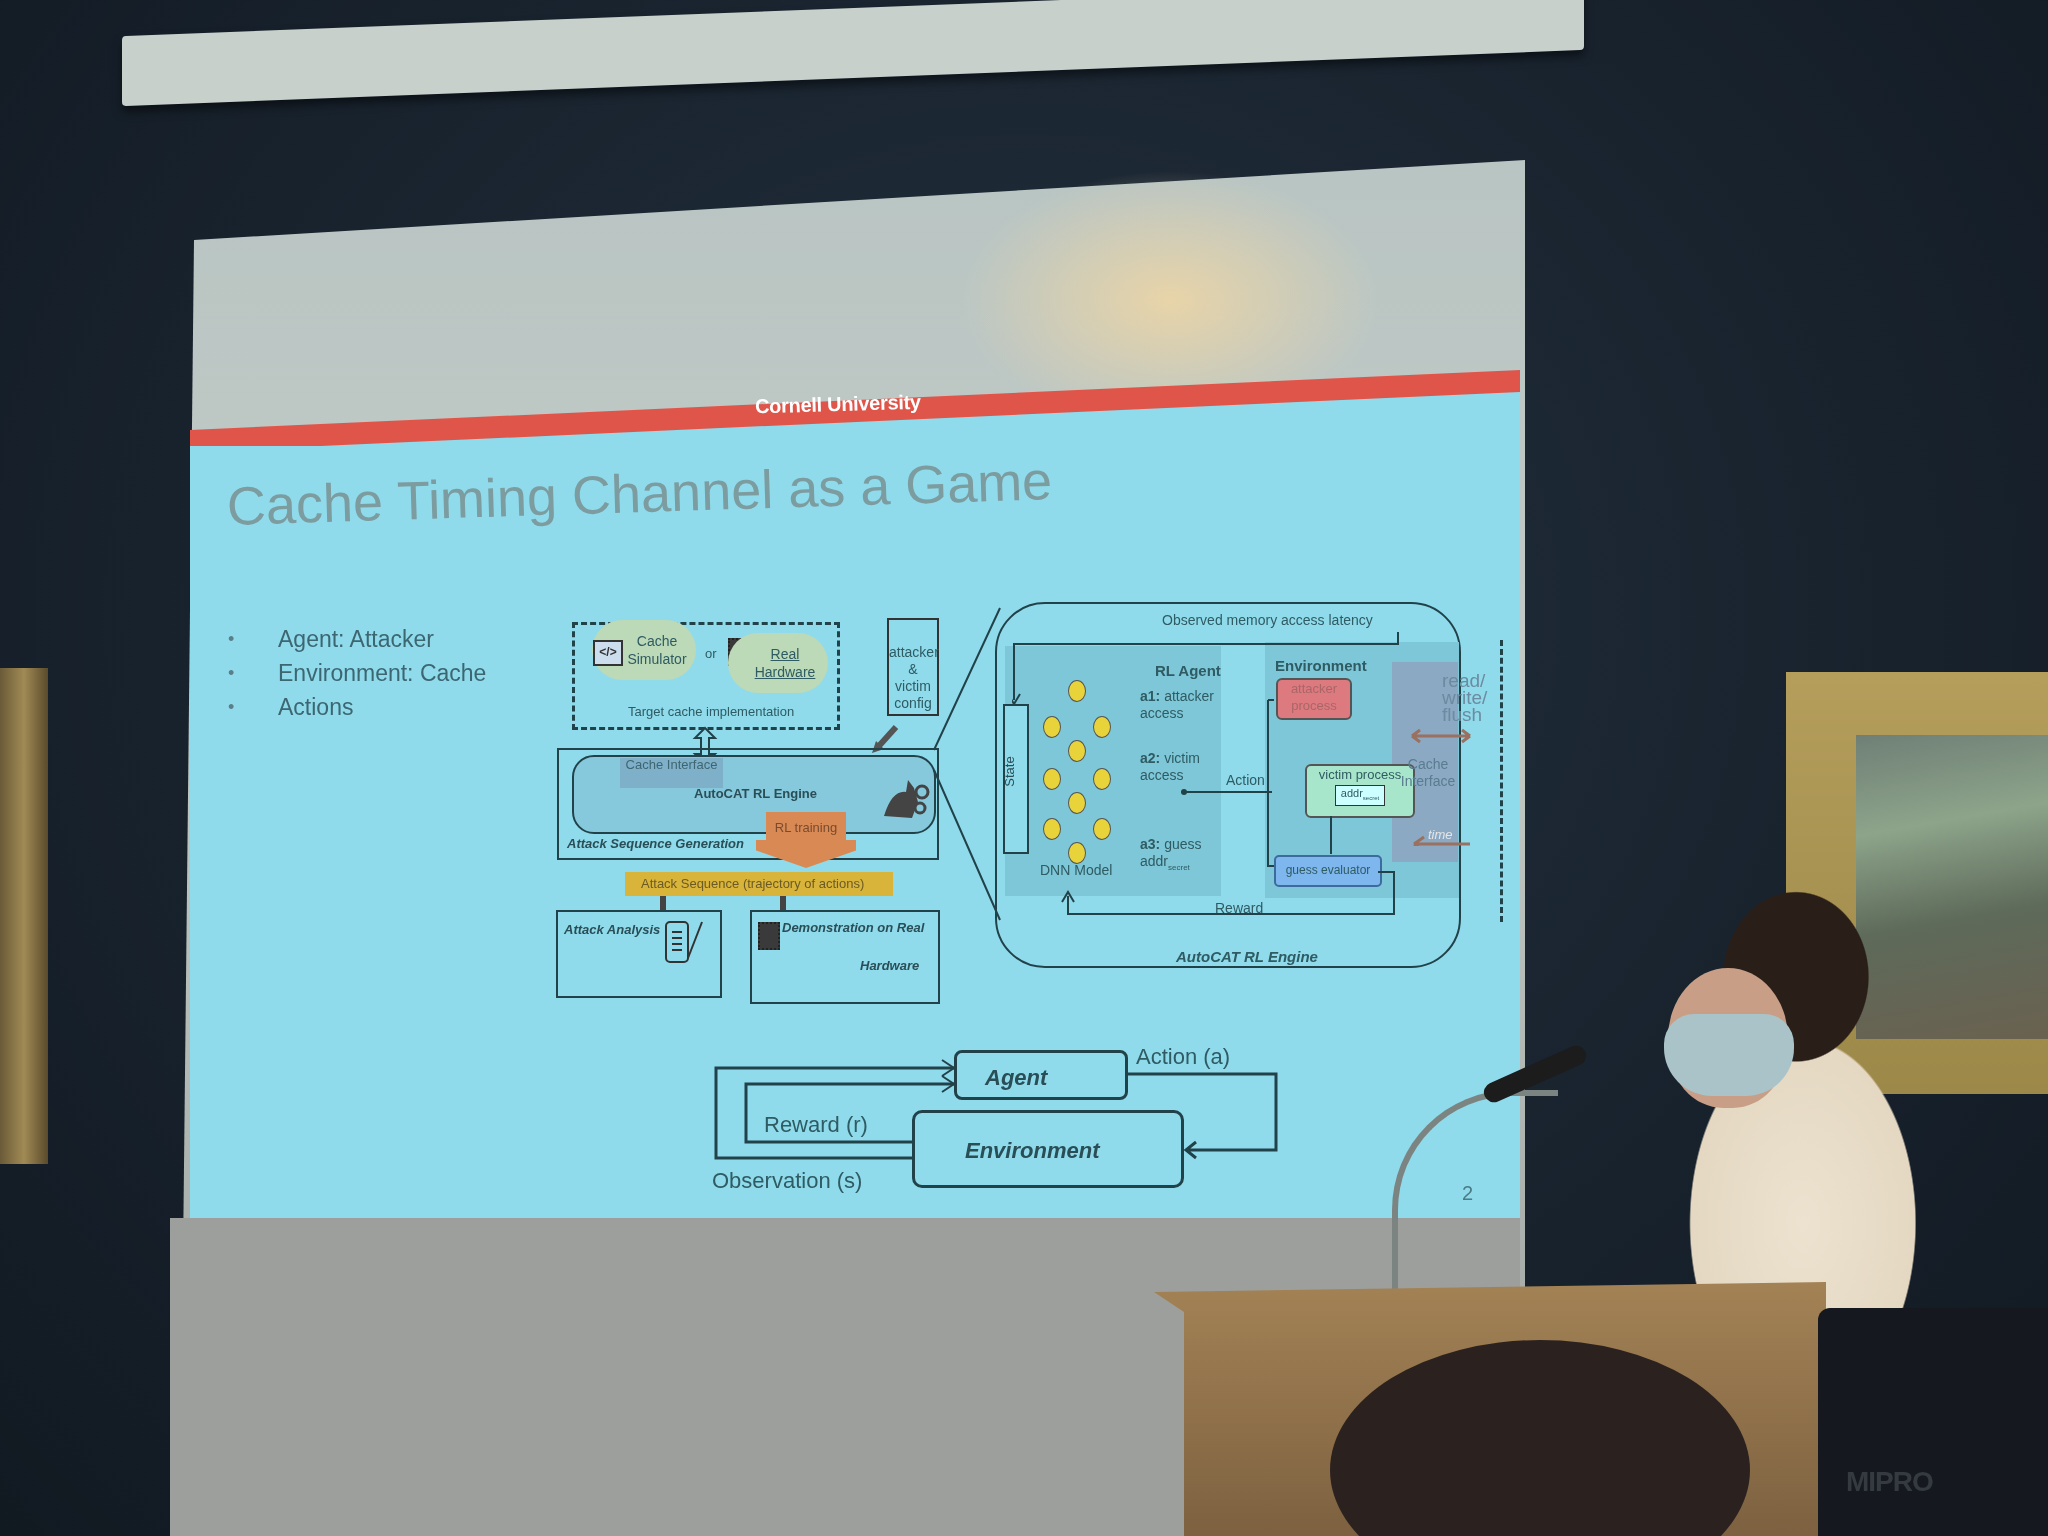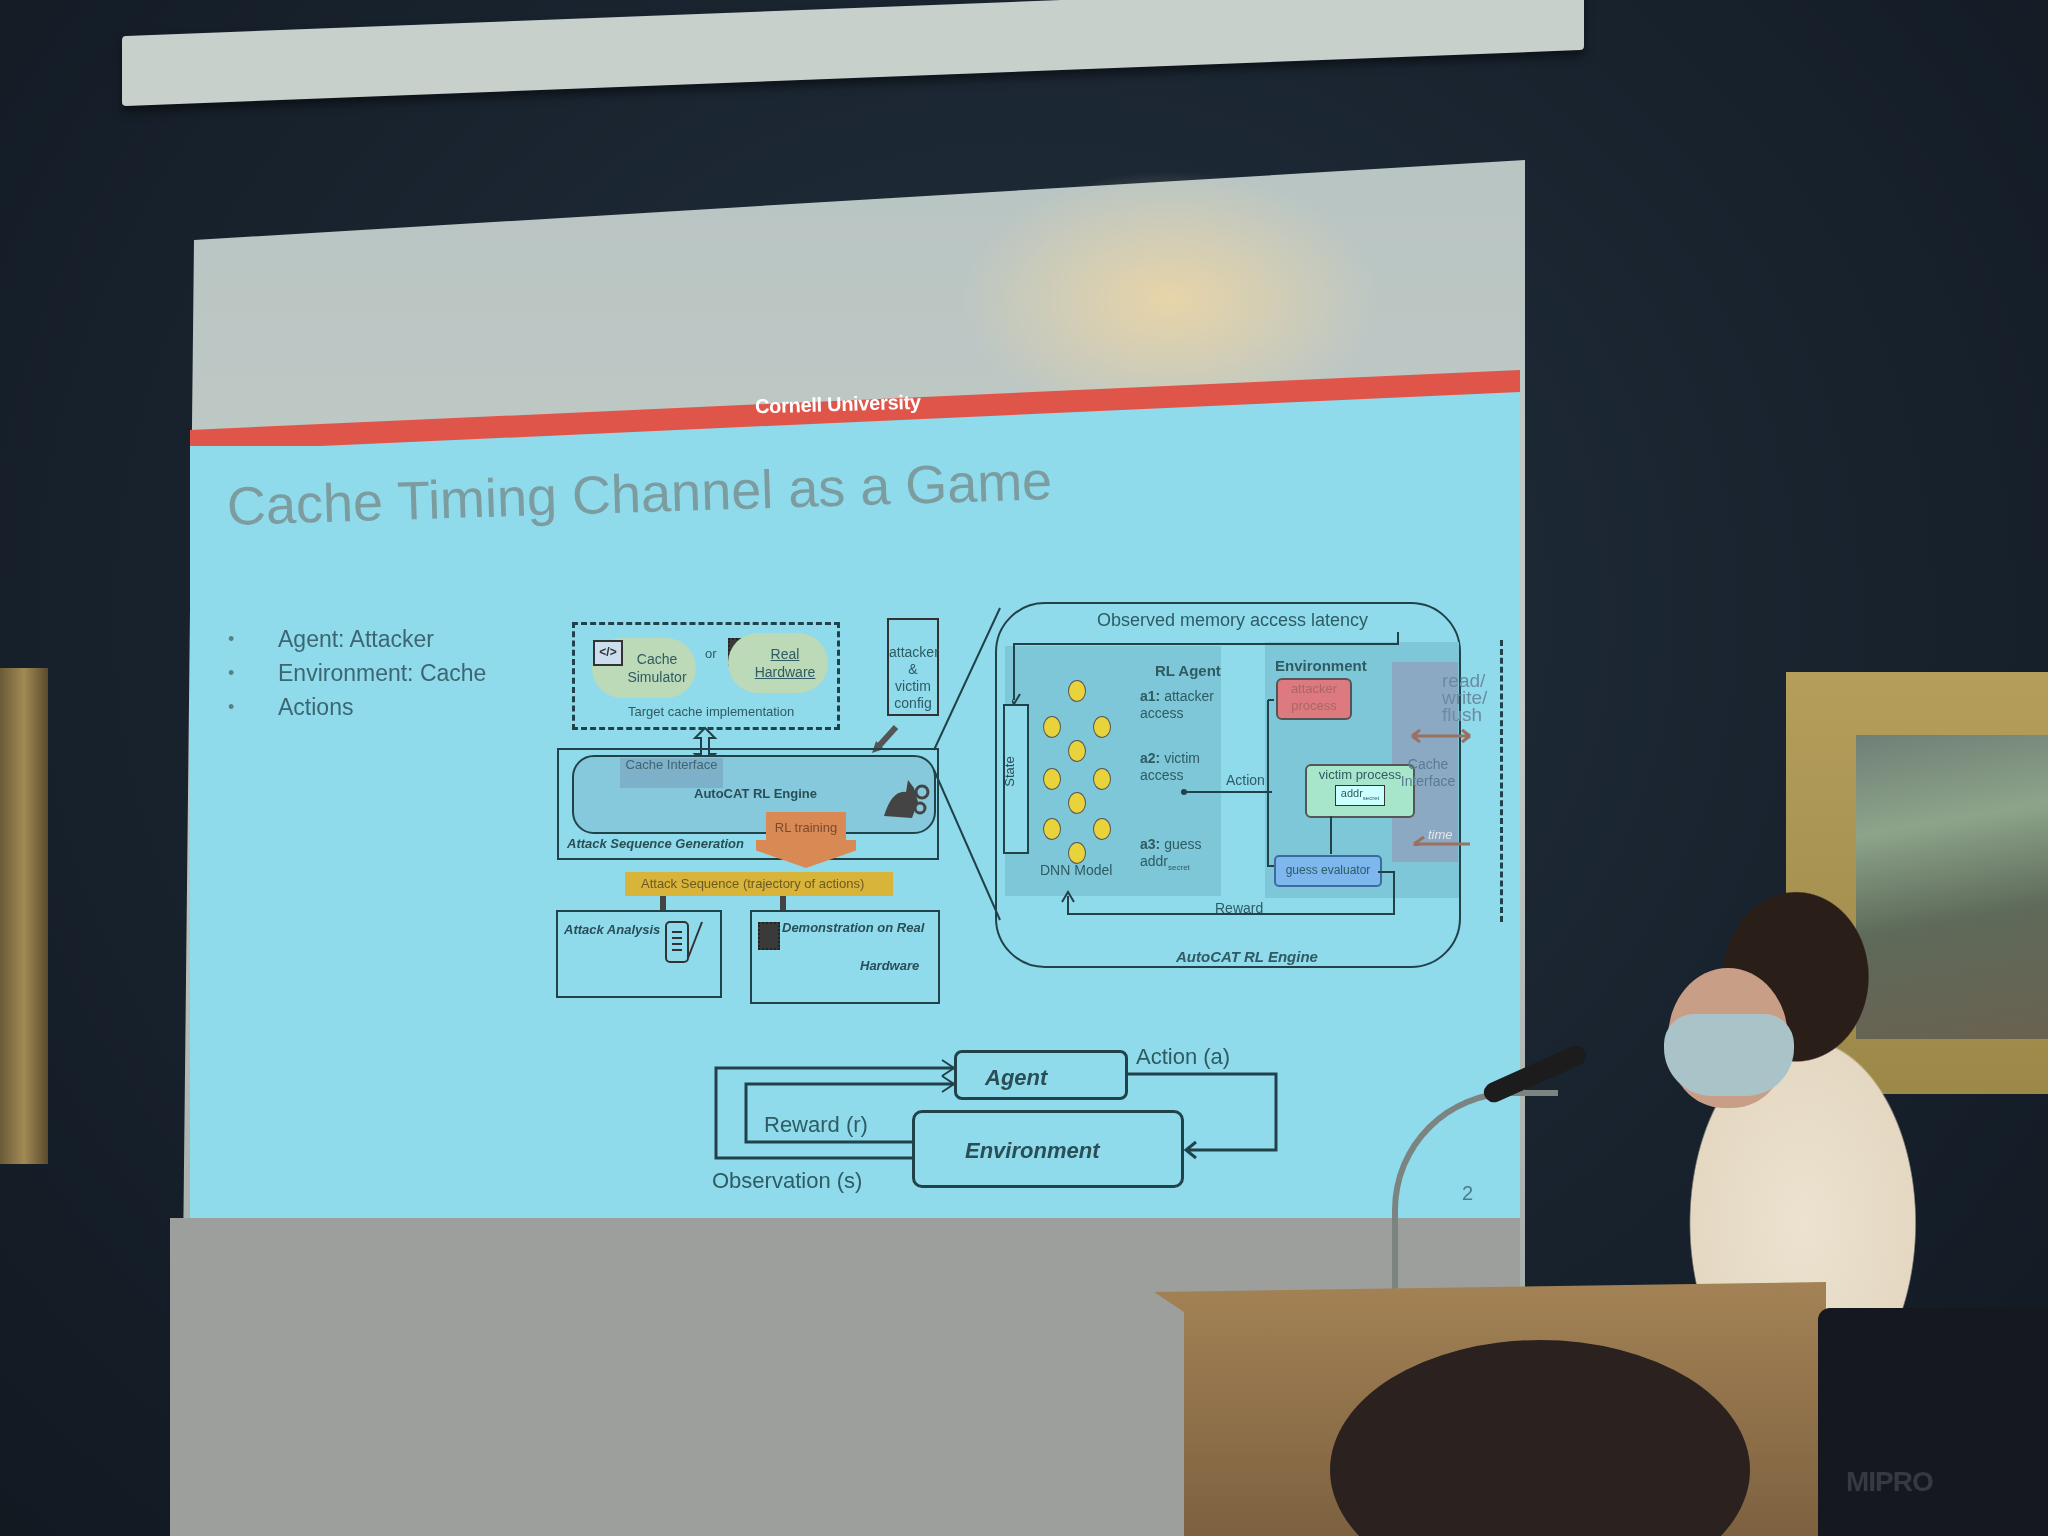--- a/index.html
+++ b/index.html
@@ -26,21 +26,21 @@
   .title{left:228px;top:475px;font-size:54px;color:#7c9c9f;transform:rotate(-1.8deg);
         transform-origin:left bottom;white-space:nowrap;}
   .bullets{left:228px;top:622px;font-size:23px;color:#3c6670;line-height:34px;}
   .bullets div{display:flex;align-items:center;}
   .bullets .dot{width:40px;font-size:18px;color:#5a7f86;}
   .bullets .txt{padding-left:10px;}
   
   .dash-box{left:572px;top:622px;width:262px;height:102px;border:3px dashed #22424a;}
   .pill{background:#bcd9b8;border-radius:30px;height:60px;font-size:14px;color:#2f5b62;
         display:flex;align-items:center;justify-content:center;text-align:center;line-height:18px;}
-  .pill-sim{left:592px;top:638px;width:104px;}
+  .pill-sim{left:592px;top:620px;width:104px;}
   .pill-hw{left:728px;top:633px;width:100px;text-decoration:underline;}
   .or{left:705px;top:646px;font-size:13px;color:#2f5b62;}
   .chip{width:18px;height:24px;border:2px dotted #222;background:#3a3a3a;}
   .code-ico{left:593px;top:640px;width:26px;height:22px;border:2px solid #333;background:#cde;font-size:12px;
         text-align:center;line-height:20px;color:#333;font-weight:bold;}
   .target{left:628px;top:704px;font-size:13px;color:#2f5b62;}
   .cfg{left:887px;top:618px;width:52px;height:98px;border:2px solid #333;background:#8fdbec;
         font-size:14px;color:#2f5b62;text-align:center;line-height:17px;padding-top:24px;box-sizing:border-box;}
   .engine-outer{left:557px;top:748px;width:378px;height:108px;border:2px solid #22424a;}
   .engine-inner{left:572px;top:755px;width:360px;height:75px;border:2px solid #22424a;border-radius:22px;background:#86c9dc;}
@@ -178,21 +178,21 @@
   <div class="chip" style="position:absolute;left:6px;top:10px"></div>
   <div class="ital-bold" style="position:absolute;left:30px;top:8px">Demonstration on Real</div>
   <div class="ital-bold" style="position:absolute;left:108px;top:46px">Hardware</div>
 </div>
 
 <svg class="abs" style="left:930px;top:600px" width="80" height="330">
   <path d="M4 150 L70 8 M4 170 L70 320" stroke="#22424a" stroke-width="2" fill="none"></path>
 </svg>
 
 <div class="abs rl-engine"></div>
-<div class="abs lbl" style="left:1097px;top:612px;font-size:18px">Observed memory access latency</div>
+<div class="abs lbl" style="left:1162px;top:612px;font-size:14px">Observed memory access latency</div>
 <div class="abs panel-agent"></div>
 <div class="abs panel-env"></div>
 <div class="abs panel-cache"></div>
 <div class="abs lbl bold" style="left:1155px;top:650px;font-size:15px">RL Agent</div>
 <div class="abs lbl bold" style="left:1275px;top:645px;font-size:15px">Environment</div>
 <svg class="abs" style="left:1012px;top:628px" width="400" height="80">
   <path d="M2 72 V16 H386 V4" stroke="#22424a" stroke-width="2" fill="none"></path>
   <path d="M-4 66 L2 76 L8 66" stroke="#22424a" stroke-width="2" fill="none"></path>
 </svg>
 <div class="abs state-bar"></div>

